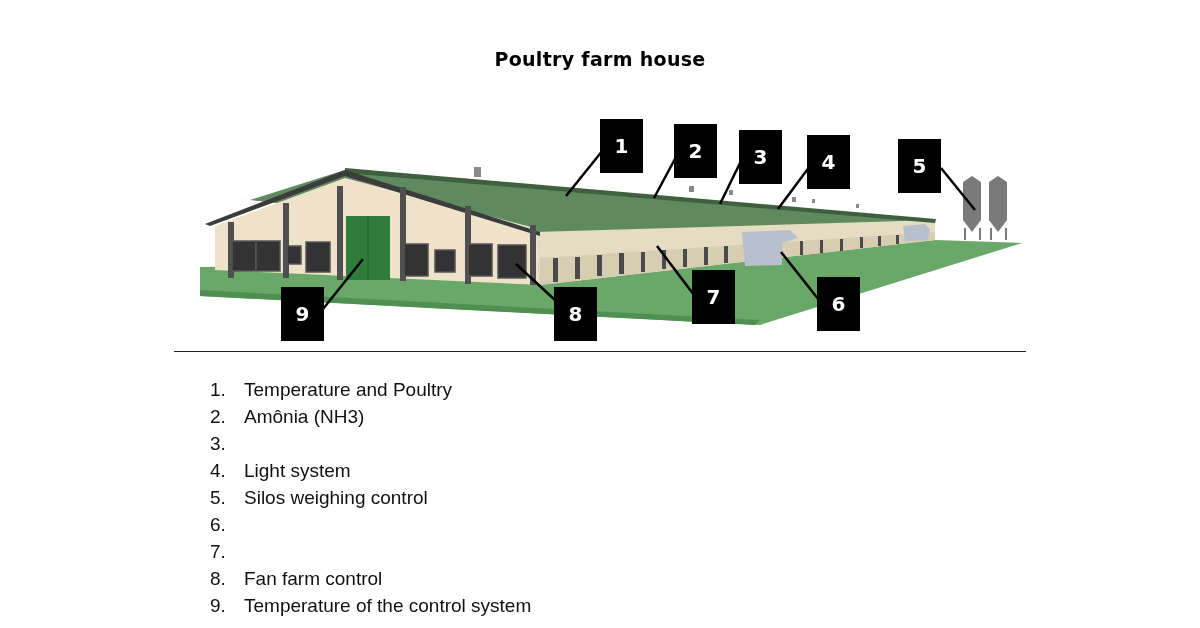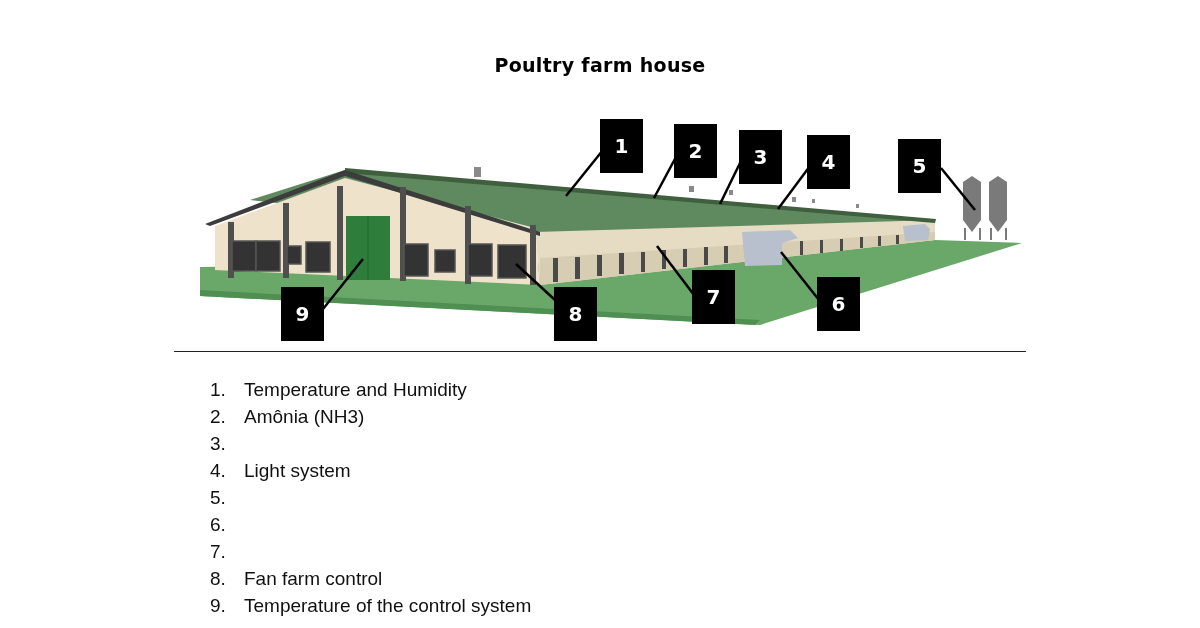--- a/index.html
+++ b/index.html
@@ -1,17 +1,17 @@
 <!DOCTYPE html>
 <html><head>
   <meta charset="utf-8">
   <style>
     html, body { margin: 0; padding: 0; background: #ffffff; }
     body { width: 1200px; height: 628px; position: relative; overflow: hidden; font-family: "Liberation Sans", sans-serif; }
-    .title { position: absolute; left: 0; width: 1200px; top: 54px; text-align: center; font-family: "DejaVu Sans", sans-serif; font-weight: bold; font-size: 19px; color: #000; letter-spacing: 0.3px; }
+    .title { position: absolute; left: 0; width: 1200px; top: 48px; text-align: center; font-family: "DejaVu Sans", sans-serif; font-weight: bold; font-size: 19px; color: #000; letter-spacing: 0.3px; }
     .scene { position: absolute; left: 0; top: 0; width: 1200px; height: 360px; }
     .badge { position: absolute; width: 43px; height: 54px; background: #000; color: #fff; font-family: "DejaVu Sans", sans-serif; font-weight: bold; font-size: 20px; display: flex; align-items: center; justify-content: center; }
     .divider { position: absolute; left: 174px; top: 351px; width: 852px; height: 1px; background: #222; }
     .legend { position: absolute; left: 210px; top: 376px; margin: 0; padding: 0; list-style: none; }
     .legend li { font-family: "Liberation Sans", sans-serif; font-size: 19px; color: #111; height: 27px; line-height: 27px; display: flex; }
     .legend .num { width: 34px; }
   </style>
 </head>
 <body>
 
@@ -116,35 +116,36 @@
 <div class="badge" style="left:817px;top:277px;">6</div>
 <div class="badge" style="left:692px;top:270px;">7</div>
 <div class="badge" style="left:554px;top:287px;">8</div>
 <div class="badge" style="left:281px;top:287px;">9</div>
 
 <div class="divider"></div>
 
 <ul class="legend">
   <li>
       <span class="num">1.</span>
-      <span>Temperature and Humidity</span>
+      <span>Temperature and Poultry</span>
     </li>
   <li>
       <span class="num">2.</span>
       <span>Amônia (NH3)</span>
     </li>
   <li>
       <span class="num">3.</span>
     </li>
   <li>
       <span class="num">4.</span>
       <span>Light system</span>
     </li>
   <li>
       <span class="num">5.</span>
+      <span>Silos weighing control</span>
     </li>
   <li>
       <span class="num">6.</span>
     </li>
   <li>
       <span class="num">7.</span>
     </li>
   <li>
       <span class="num">8.</span>
       <span>Fan farm control</span>

